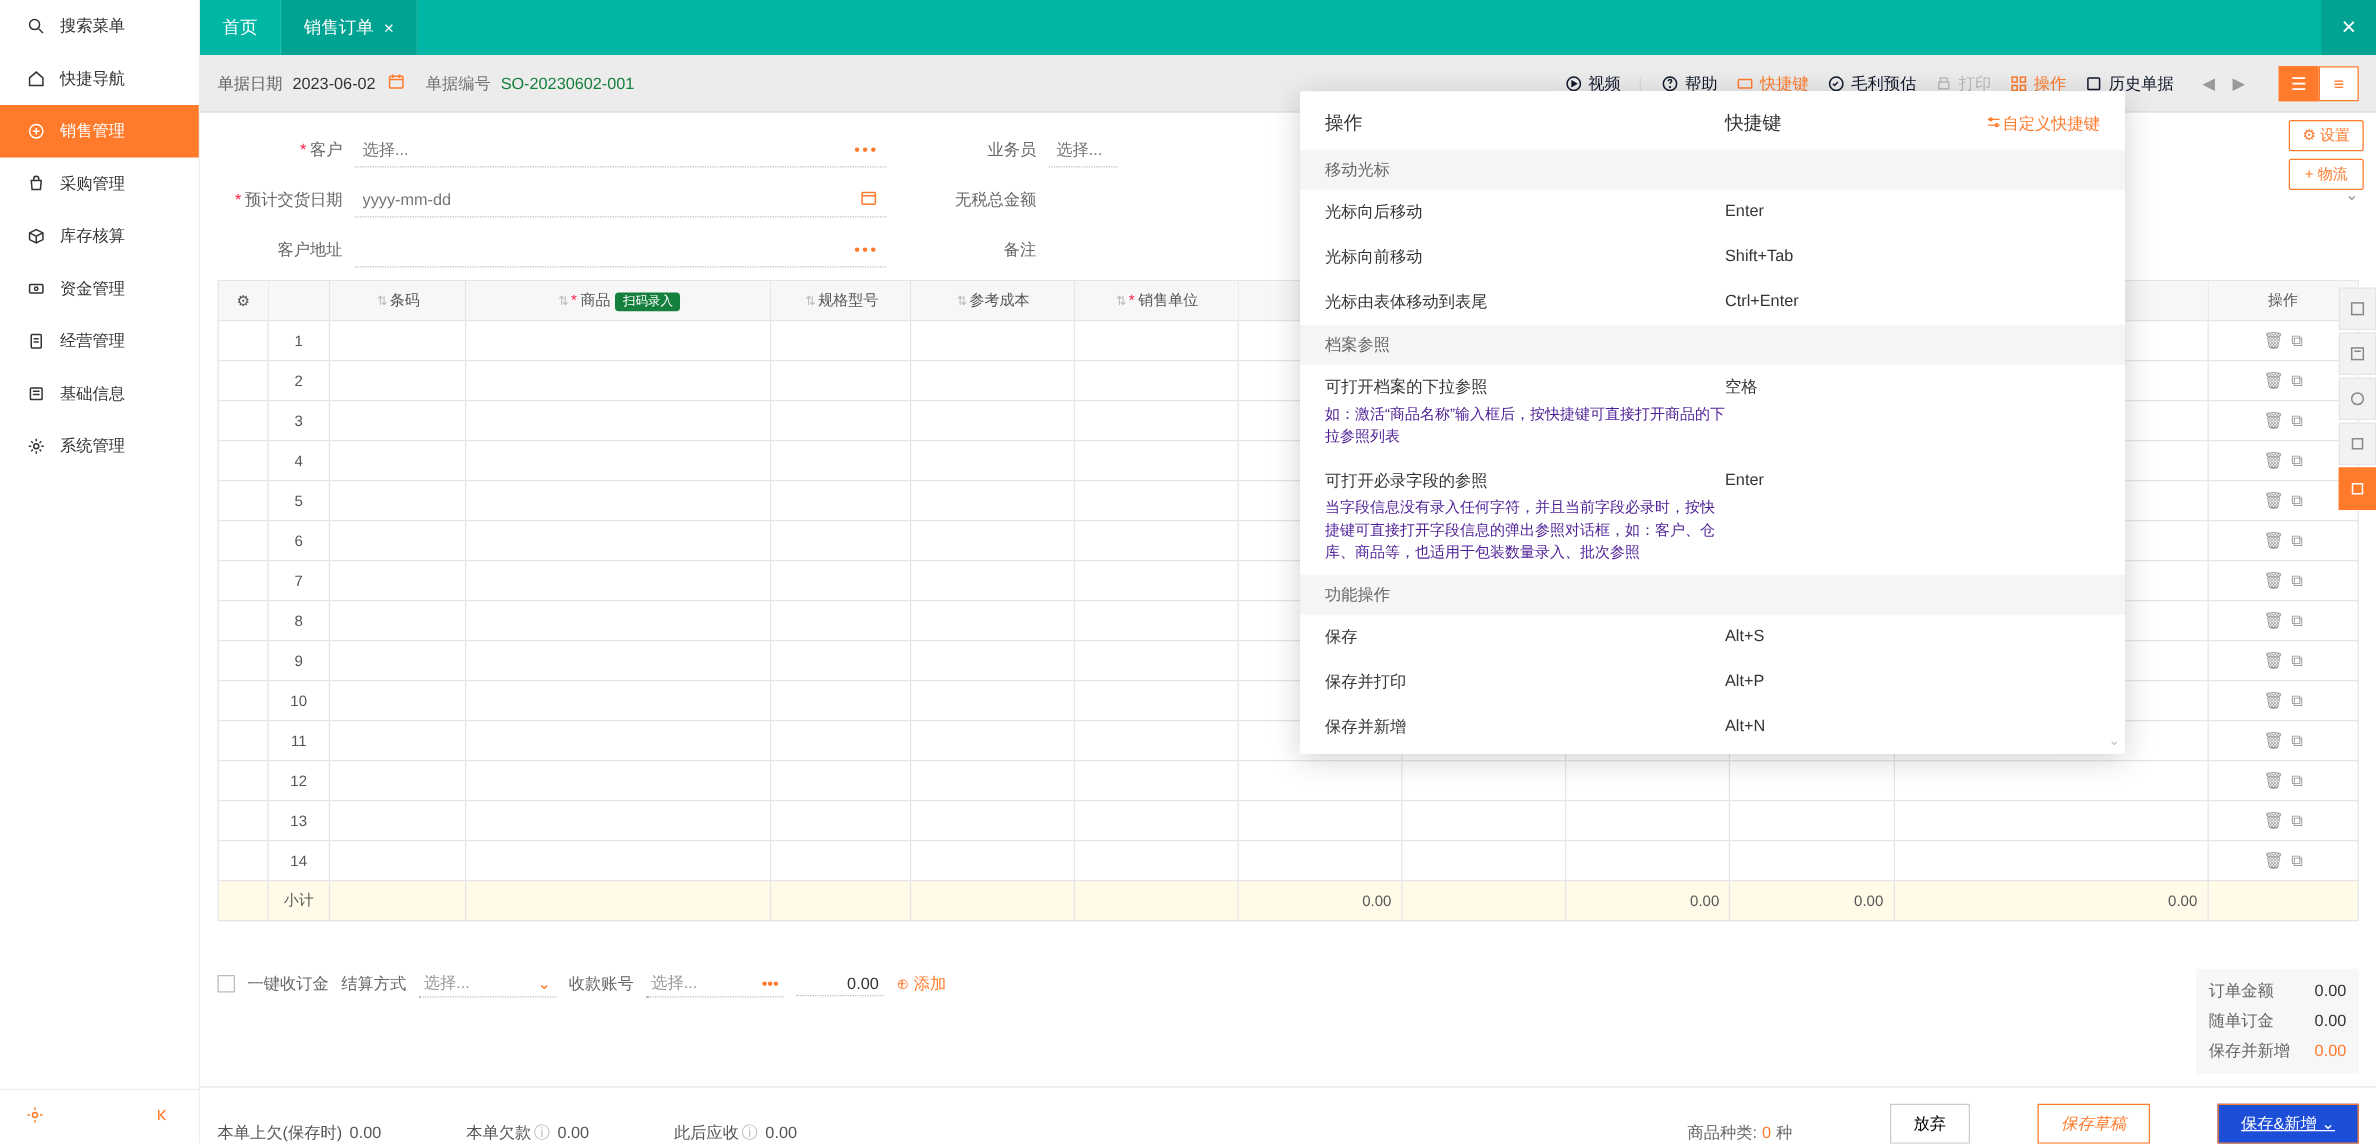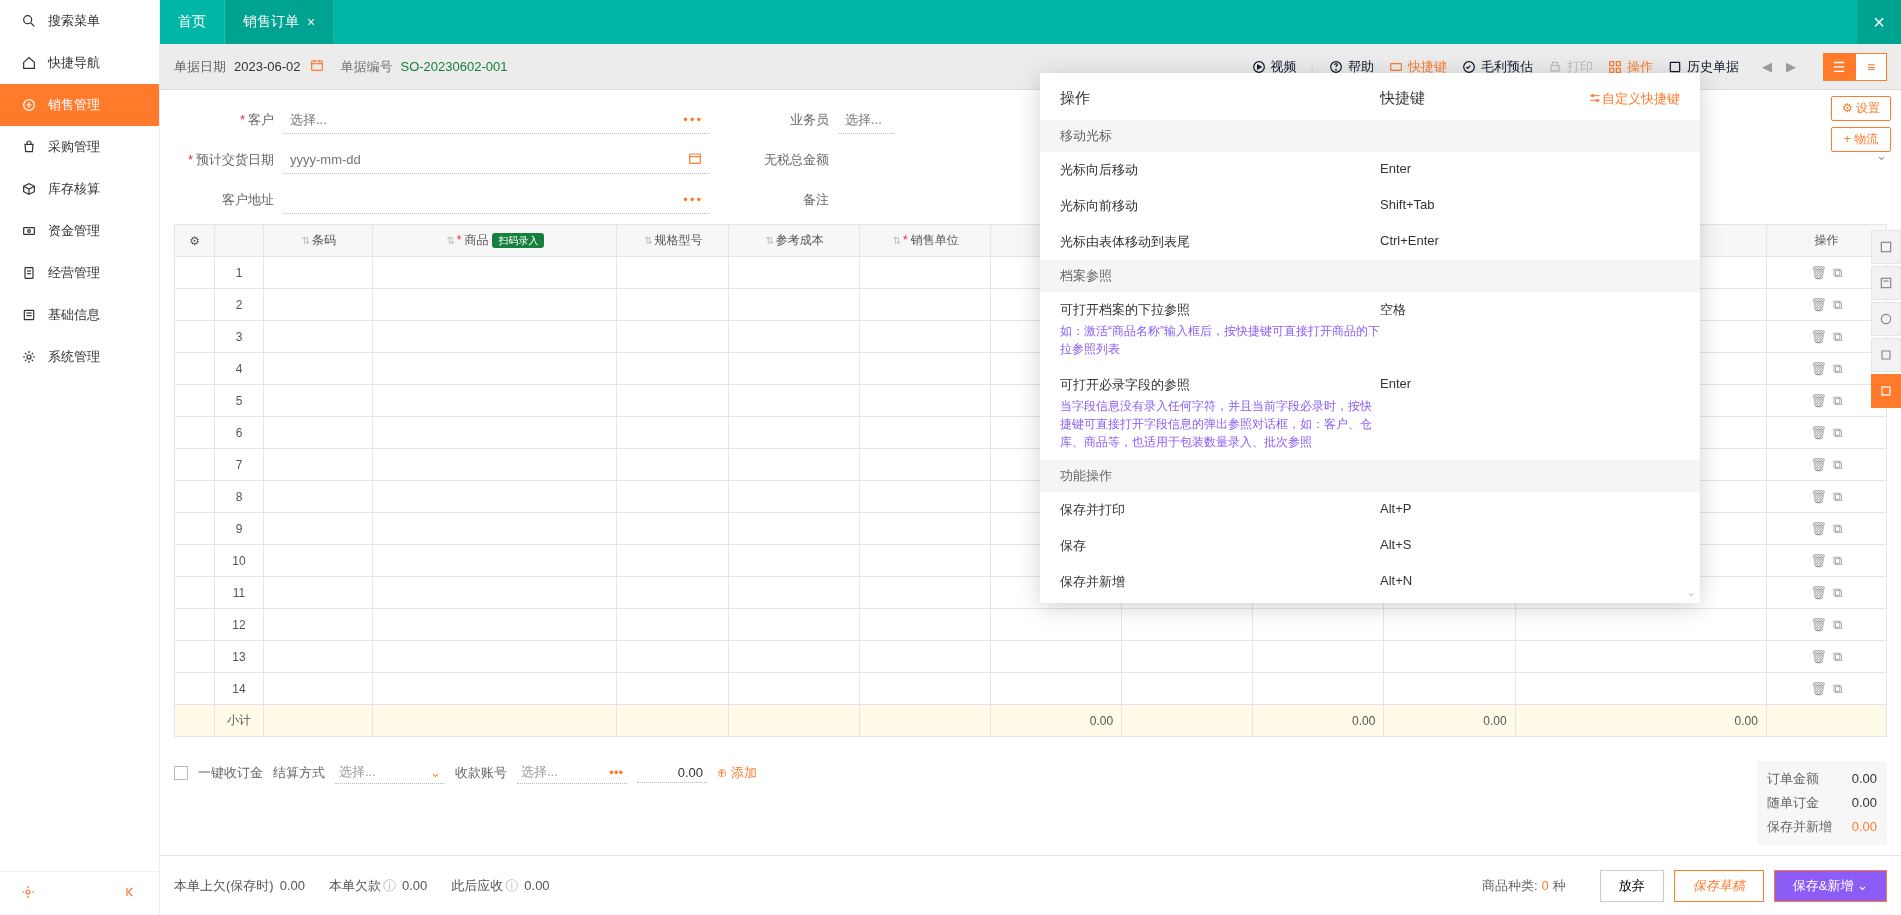--- a/index.html
+++ b/index.html
@@ -90,41 +90,41 @@
 .bl-sel .car { color: #ff7a2b; }
 .bl-num { width: 70px; text-align: right; border-bottom: 1px dotted #bbb; padding: 2px 4px; }
 .add-link { color: #ff7a2b; cursor: pointer; }
 .totals { width: 130px; background: #f7f7f7; padding: 6px 10px; font-size: 13px; }
 .tot-row { display: flex; justify-content: space-between; line-height: 24px; }
 .tot-row .lbl { color: #666; }
 .tot-row .val { font-weight: 500; }
 .tot-row .val.orange { color: #ff7a2b; }
 
 
-.bottombar { height: 60px; border-top: 1px solid #e5e5e5; display: flex; align-items: center; padding: 0 14px; background: #fff; }
+.bottombar { height: 46px; border-top: 1px solid #e5e5e5; display: flex; align-items: flex-end; padding: 0 14px; background: #fff; gap: 44px; }
 .bb-item { margin-right: 24px; color: #555; font-size: 13px; }
 .bb-item .q { color: #bbb; margin-left: 2px; }
 .bb-item .v { margin-left: 6px; font-weight: 500; }
 .bb-spacer { flex: 1; }
 .bb-kinds { color: #666; margin-right: 24px; }
 .bb-kinds .n { color: #ff7a2b; margin: 0 4px; }
 .bb-btn { height: 32px; padding: 0 18px; margin-left: 10px; border: 1px solid #ccc; background: #fff; cursor: pointer; font-size: 13px; }
 .bb-btn.draft { border-color: #ff7a2b; color: #ff7a2b; font-style: italic; }
-.bb-btn.primary { background: #8b5cf6; border-color: #ff7a2b; color: #fff; }
+.bb-btn.primary { background: #1d4ed8; border-color: #ff7a2b; color: #fff; text-decoration: underline; }
 
 
 .shortcut-panel { position: absolute; top: 73px; left: 880px; width: 660px; max-height: 530px; background: #fff; box-shadow: 0 4px 24px rgba(0,0,0,0.18); border-radius: 2px; z-index: 50; overflow-y: auto; }
 .sp-head { display: flex; align-items: center; padding: 16px 20px 12px; }
 .sp-head .t1 { font-size: 15px; color: #333; flex: 0 0 320px; }
 .sp-head .t2 { font-size: 15px; color: #333; flex: 1; }
 .sp-head .custom { color: #ff7a2b; font-size: 13px; cursor: pointer; }
 .sp-section { background: #f5f5f5; padding: 7px 20px; color: #666; font-size: 13px; }
 .sp-row { display: flex; padding: 9px 20px; align-items: flex-start; }
 .sp-row .act { flex: 0 0 320px; color: #333; font-size: 13px; }
-.sp-row .act .sub { color: #8b5cf6; font-size: 12px; margin-top: 3px; line-height: 1.5; }
+.sp-row .act .sub { color: #4c1d95; font-size: 12px; margin-top: 3px; line-height: 1.5; }
 .sp-row .key { flex: 1; color: #333; font-size: 13px; }
 .sp-scroll { position: absolute; right: 4px; bottom: 4px; color: #bbb; font-size: 11px; }
 
 
 .float-rail { position: absolute; right: 0; top: 230px; display: flex; flex-direction: column; gap: 2px; z-index: 40; }
 .fr-btn { width: 30px; height: 34px; background: #f2f2f2; border: 1px solid #e5e5e5; display: flex; align-items: center; justify-content: center; color: #888; cursor: pointer; font-size: 14px; }
 .fr-btn.active { background: #ff7a2b; color: #fff; border-color: #ff7a2b; }
 
 svg { width: 16px; height: 16px; stroke: currentColor; fill: none; stroke-width: 1.8; }
 </style>
@@ -694,26 +694,26 @@
           <div class="sp-row">
             <div class="act">可打开档案的下拉参照<div class="sub">如：激活“商品名称”输入框后，按快捷键可直接打开商品的下拉参照列表</div></div>
             <div class="key">空格</div>
           </div>
           <div class="sp-row">
             <div class="act">可打开必录字段的参照<div class="sub">当字段信息没有录入任何字符，并且当前字段必录时，按快捷键可直接打开字段信息的弹出参照对话框，如：客户、仓库、商品等，也适用于包装数量录入、批次参照</div></div>
             <div class="key">Enter</div>
           </div>
           <div class="sp-section">功能操作</div>
           <div class="sp-row">
+            <div class="act">保存</div>
+            <div class="key">Alt+S</div>
+          </div>
+          <div class="sp-row">
             <div class="act">保存并打印</div>
             <div class="key">Alt+P</div>
-          </div>
-          <div class="sp-row">
-            <div class="act">保存</div>
-            <div class="key">Alt+S</div>
           </div>
           <div class="sp-row">
             <div class="act">保存并新增</div>
             <div class="key">Alt+N</div>
           </div>
           <div class="sp-row"></div>
         </div>
       <span class="sp-scroll">⌄</span>
     </div>
 

